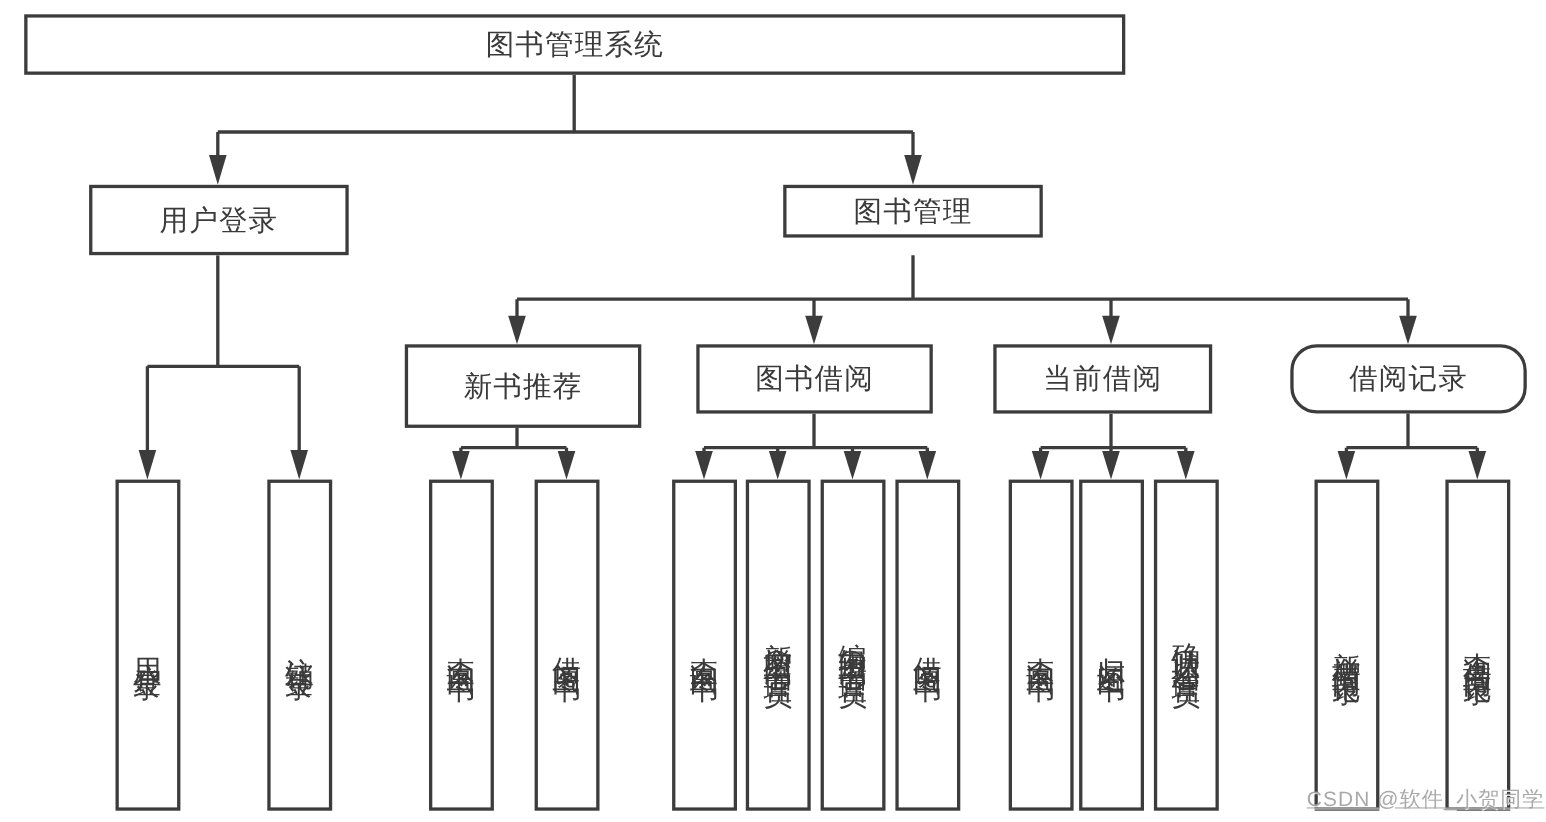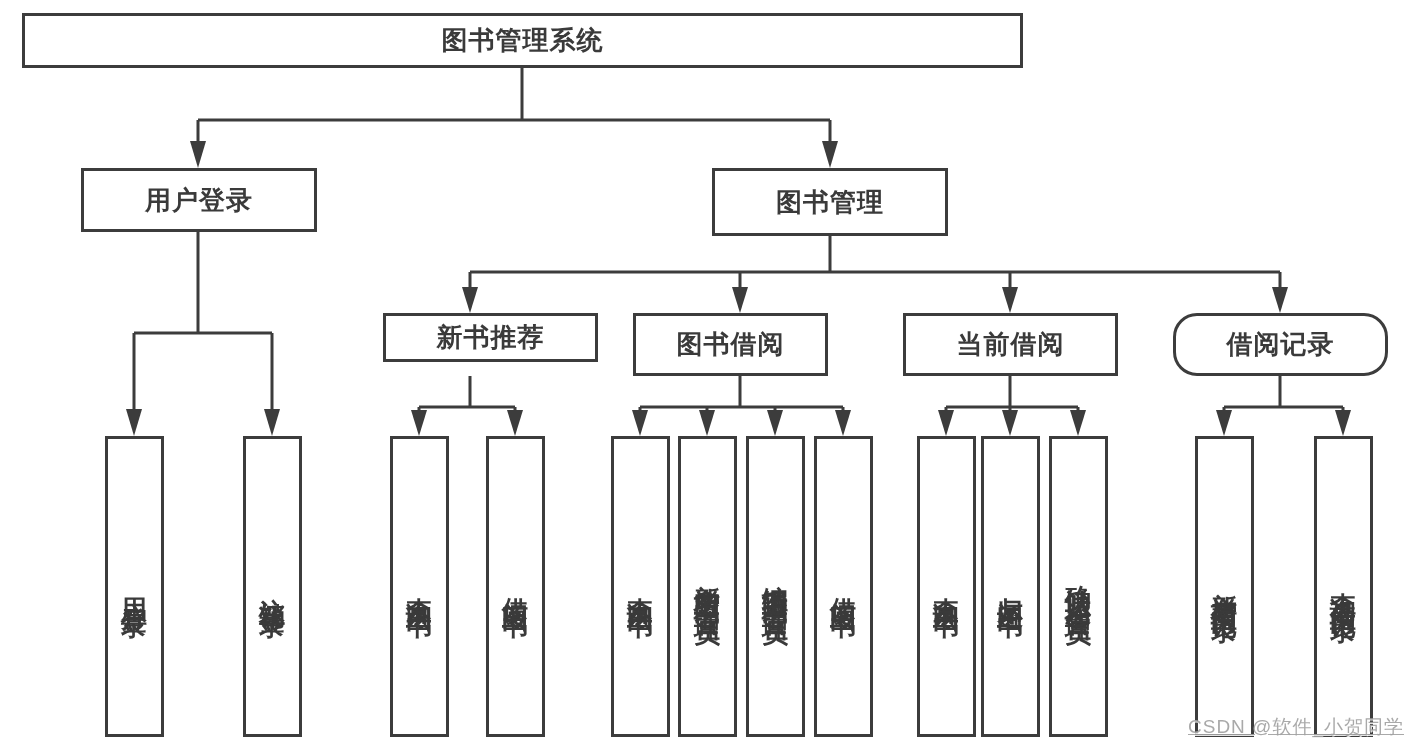--- a/index.html
+++ b/index.html
@@ -6,33 +6,33 @@
   body {
     width: 1405px; height: 747px; position: relative; overflow: hidden;
     font-family: "Liberation Sans", "DejaVu Sans", sans-serif;
   }
   #canvas { position: absolute; left: 0; top: 0; width: 1405px; height: 747px; }
   svg.wires { position: absolute; left: 0; top: 0; z-index: 1; }
   .node {
     position: absolute; z-index: 2; box-sizing: border-box;
     border: 3px solid #3c3c3c; background: #ffffff;
     display: flex; align-items: center; justify-content: center;
-    color: #3a3a3a; font-size: 26px; letter-spacing: 1px; font-weight: bold;
+    color: #3a3a3a; font-size: 26px; letter-spacing: 1px;
   }
   .node .vtext {
     writing-mode: vertical-rl; text-orientation: mixed;
     letter-spacing: 5px; line-height: 1; white-space: nowrap;
   }
   
   .n-root  { left: 22px;  top: 13px;  width: 1001px; height: 55px; }
   .n-l2a   { left: 81px;  top: 168px; width: 236px;  height: 64px; }
-  .n-l2b   { left: 712px; top: 168px; width: 236px;  height: 68px; }
-  .n-g1    { left: 383px;  top: 313px; width: 215px; height: 49px; }
-  .n-g2    { left: 633px;  top: 313px; width: 195px; height: 63px; }
-  .n-g3    { left: 903px;  top: 313px; width: 215px; height: 63px; }
+  .n-l2b   { left: 712px; top: 168px; width: 236px;  height: 48px; }
+  .n-g1    { left: 368px;  top: 313px; width: 215px; height: 76px; }
+  .n-g2    { left: 633px;  top: 313px; width: 215px; height: 63px; }
+  .n-g3    { left: 903px;  top: 313px; width: 199px; height: 63px; }
   .n-g4    { left: 1173px; top: 313px; width: 215px; height: 63px; border-radius: 24px; }
   .leaf    { top: 436px; width: 59px; height: 301px; }
   .n-u1 { left: 105px; }  .n-u2 { left: 243px; }
   .n-a1 { left: 390px; }  .n-a2 { left: 486px; }
   .n-b1 { left: 611px; }  .n-b2 { left: 678px; }  .n-b3 { left: 746px; }  .n-b4 { left: 814px; }
   .n-c1 { left: 917px; }  .n-c2 { left: 981px; }  .n-c3 { left: 1049px; }
   .n-d1 { left: 1195px; } .n-d2 { left: 1314px; }
   .watermark {
     position: absolute; left: 1188px; top: 714px; z-index: 5;
     font-size: 19px; color: rgba(162,162,162,0.92); letter-spacing: 1px;

